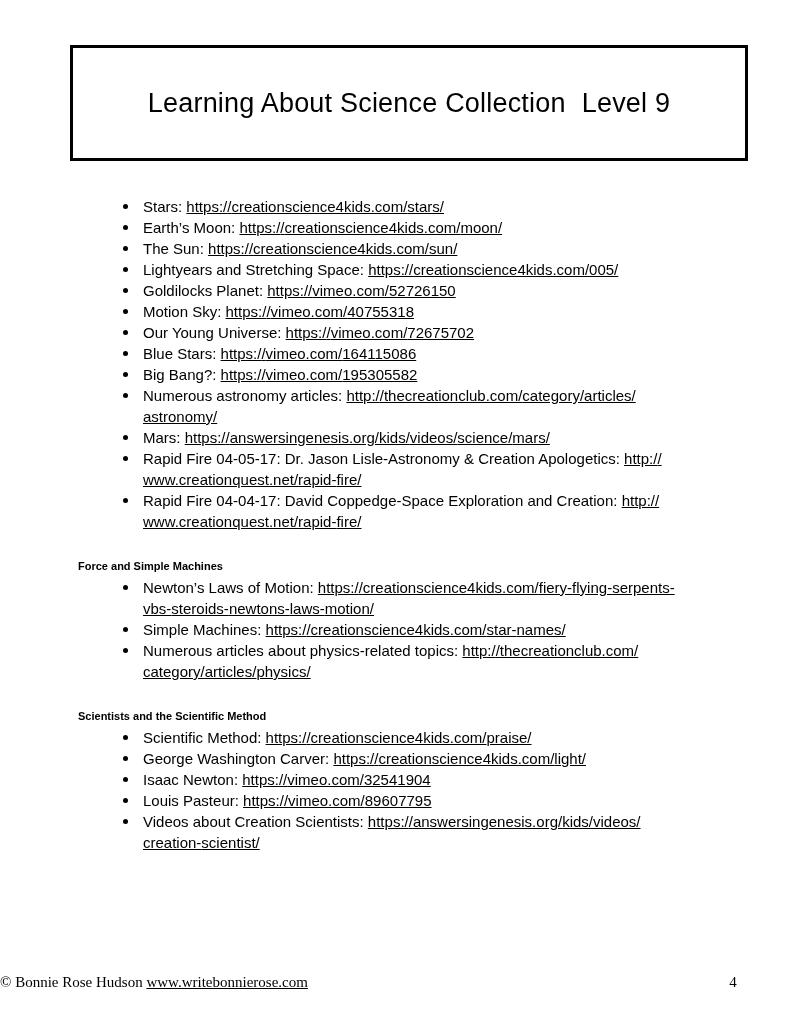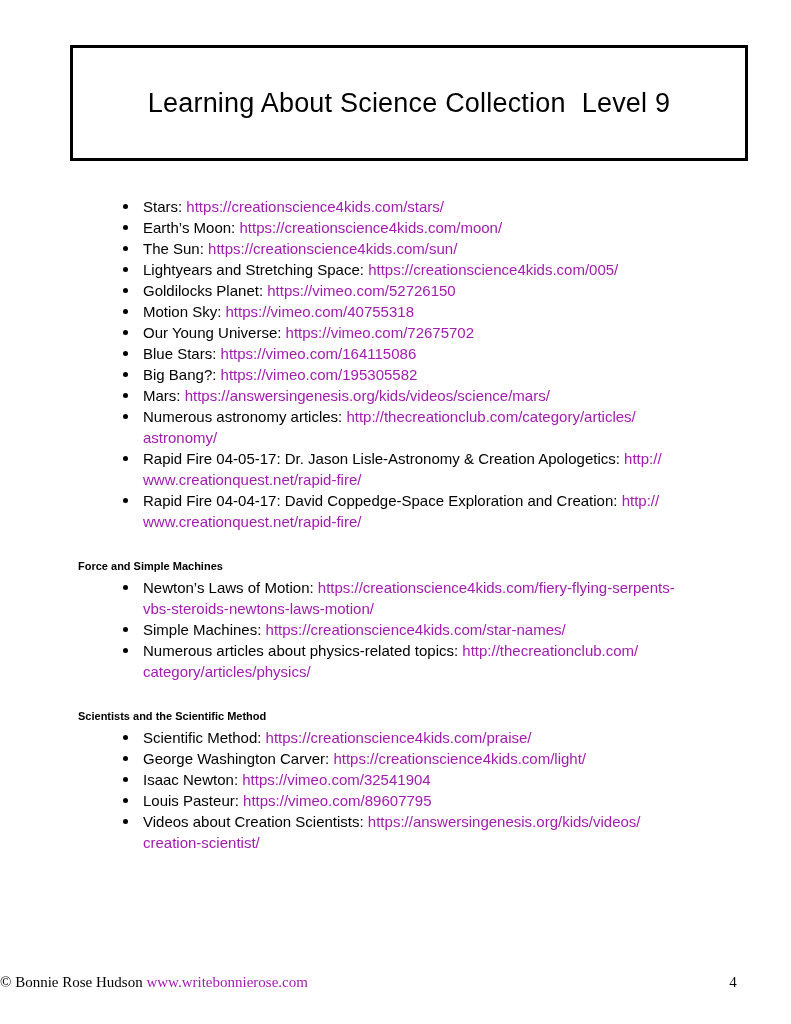--- a/index.html
+++ b/index.html
@@ -68,21 +68,22 @@
     content: "";
     position: absolute;
     left: 1px;
     top: 8px;
     width: 5px;
     height: 5px;
     border-radius: 50%;
     background: #000000;
   }
   a.lnk {
-    color: #a21caf;
+    color: #000000;
+    text-decoration: underline;
     cursor: pointer;
   }
 
   
   .footer {
     position: absolute;
     left: 0;
     top: 972px;
     width: 791px;
     text-align: left;
@@ -118,22 +119,22 @@
     <ul style="margin-top:0;">
       <li><span>Stars: </span><a class="lnk">https:/<wbr>/<wbr>creationscience4kids.com/<wbr>stars/<wbr></a></li>
       <li><span>Earth’s Moon: </span><a class="lnk">https:/<wbr>/<wbr>creationscience4kids.com/<wbr>moon/<wbr></a></li>
       <li><span>The Sun: </span><a class="lnk">https:/<wbr>/<wbr>creationscience4kids.com/<wbr>sun/<wbr></a></li>
       <li><span>Lightyears and Stretching Space: </span><a class="lnk">https:/<wbr>/<wbr>creationscience4kids.com/<wbr>005/<wbr></a></li>
       <li><span>Goldilocks Planet: </span><a class="lnk">https:/<wbr>/<wbr>vimeo.com/<wbr>52726150</a></li>
       <li><span>Motion Sky: </span><a class="lnk">https:/<wbr>/<wbr>vimeo.com/<wbr>40755318</a></li>
       <li><span>Our Young Universe: </span><a class="lnk">https:/<wbr>/<wbr>vimeo.com/<wbr>72675702</a></li>
       <li><span>Blue Stars: </span><a class="lnk">https:/<wbr>/<wbr>vimeo.com/<wbr>164115086</a></li>
       <li><span>Big Bang?: </span><a class="lnk">https:/<wbr>/<wbr>vimeo.com/<wbr>195305582</a></li>
+      <li><span>Numerous astronomy articles: </span><a class="lnk">http:/<wbr>/<wbr>thecreationclub.com/<wbr>category/<wbr>articles/<wbr>astronomy/<wbr></a></li>
       <li><span>Mars: </span><a class="lnk">https:/<wbr>/<wbr>answersingenesis.org/<wbr>kids/<wbr>videos/<wbr>science/<wbr>mars/<wbr></a></li>
-      <li><span>Numerous astronomy articles: </span><a class="lnk">http:/<wbr>/<wbr>thecreationclub.com/<wbr>category/<wbr>articles/<wbr>astronomy/<wbr></a></li>
       <li><span>Rapid Fire 04-05-17: Dr. Jason Lisle-Astronomy &amp; Creation Apologetics: </span><a class="lnk">http:/<wbr>/<wbr>www.creationquest.net/<wbr>rapid-<wbr>fire/<wbr></a></li>
       <li><span>Rapid Fire 04-04-17: David Coppedge-Space Exploration and Creation: </span><a class="lnk">http:/<wbr>/<wbr>www.creationquest.net/<wbr>rapid-<wbr>fire/<wbr></a></li>
     </ul>
 
     <h2>Force and Simple Machines</h2>
     <ul>
       <li><span>Newton’s Laws of Motion: </span><a class="lnk">https:/<wbr>/<wbr>creationscience4kids.com/<wbr>fiery-<wbr>flying-<wbr>serpents-<wbr>vbs-<wbr>steroids-<wbr>newtons-<wbr>laws-<wbr>motion/<wbr></a></li>
       <li><span>Simple Machines: </span><a class="lnk">https:/<wbr>/<wbr>creationscience4kids.com/<wbr>star-<wbr>names/<wbr></a></li>
       <li><span>Numerous articles about physics-related topics: </span><a class="lnk">http:/<wbr>/<wbr>thecreationclub.com/<wbr>category/<wbr>articles/<wbr>physics/<wbr></a></li>
     </ul>

